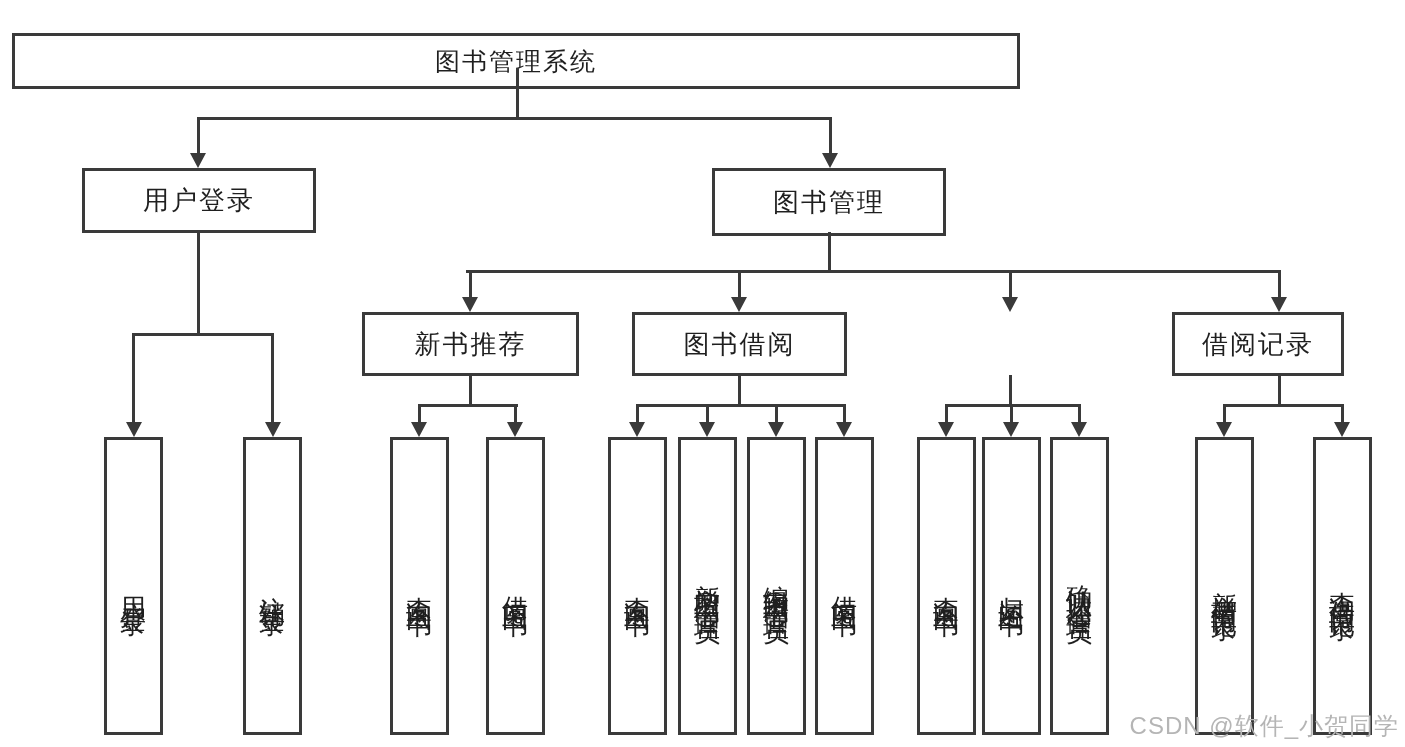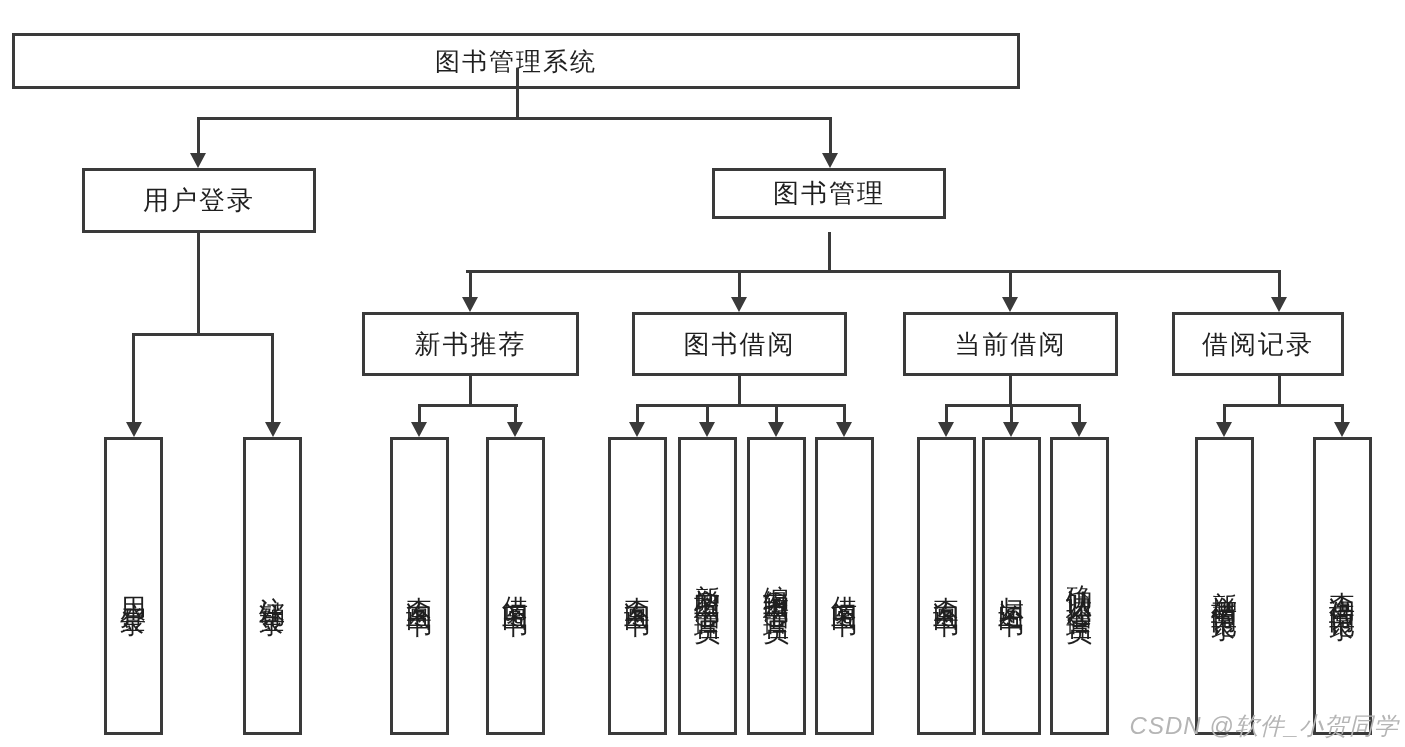--- a/index.html
+++ b/index.html
@@ -24,39 +24,39 @@
   }
   .v{position:absolute;width:3px;background:var(--line,#3a3a3a);}
   .h{position:absolute;height:3px;background:var(--line,#3a3a3a);}
   .ah{
     position:absolute;width:0;height:0;
     border-left:8px solid transparent;border-right:8px solid transparent;
     border-top:15px solid var(--line,#3a3a3a);
   }
   .watermark{
     position:absolute;right:6px;bottom:5px;z-index:5;
-    font-size:24px;letter-spacing:1px;color:var(--watermark,#b5b5b5);font-style:italic;
+    font-size:24px;letter-spacing:1px;color:var(--watermark,#b5b5b5);
   }
 </style>
 </head>
 <body>
 
 <div class="canvas">
 
   <div class="node root" style="left:12px;top:13px;width:1008px;height:56px;">图书管理系统</div>
 
   <div class="v" style="left:516px;top:68px;height:52px;"></div>
   <div class="h" style="left:197px;top:117px;width:635px;"></div>
   <div class="v" style="left:197px;top:119px;height:34px;"></div>
   <div class="ah" style="left:190px;top:153px;"></div>
   <div class="v" style="left:829px;top:119px;height:34px;"></div>
   <div class="ah" style="left:822px;top:153px;"></div>
 
   <div class="node" style="left:82px;top:168px;width:234px;height:65px;">用户登录</div>
-  <div class="node" style="left:712px;top:168px;width:234px;height:51px;">图书管理</div>
+  <div class="node" style="left:712px;top:168px;width:234px;height:68px;">图书管理</div>
 
   <div class="v" style="left:197px;top:232px;height:104px;"></div>
   <div class="h" style="left:132px;top:333px;width:142px;"></div>
   <div class="v" style="left:132px;top:335px;height:87px;"></div>
   <div class="ah" style="left:126px;top:422px;"></div>
   <div class="v" style="left:271px;top:335px;height:87px;"></div>
   <div class="ah" style="left:265px;top:422px;"></div>
 
   <div class="v" style="left:828px;top:232px;height:41px;"></div>
   <div class="h" style="left:466px;top:270px;width:815px;"></div>
@@ -64,21 +64,20 @@
   <div class="ah" style="left:462px;top:297px;"></div>
   <div class="v" style="left:738px;top:272px;height:25px;"></div>
   <div class="ah" style="left:731px;top:297px;"></div>
   <div class="v" style="left:1009px;top:272px;height:25px;"></div>
   <div class="ah" style="left:1002px;top:297px;"></div>
   <div class="v" style="left:1278px;top:272px;height:25px;"></div>
   <div class="ah" style="left:1271px;top:297px;"></div>
 
   <div class="node" style="left:362px;top:312px;width:217px;height:64px;">新书推荐</div>
   <div class="node" style="left:632px;top:312px;width:215px;height:64px;">图书借阅</div>
-  <div class="node" style="left:903px;top:312px;width:215px;height:64px;">当前借阅</div>
   <div class="node" style="left:1172px;top:312px;width:172px;height:64px;">借阅记录</div>
 
   <div class="v" style="left:469px;top:375px;height:32px;"></div>
   <div class="h" style="left:418px;top:404px;width:100px;"></div>
   <div class="v" style="left:418px;top:406px;height:16px;"></div>
   <div class="ah" style="left:411px;top:422px;"></div>
   <div class="v" style="left:514px;top:406px;height:16px;"></div>
   <div class="ah" style="left:507px;top:422px;"></div>
 
   <div class="v" style="left:738px;top:375px;height:32px;"></div>

